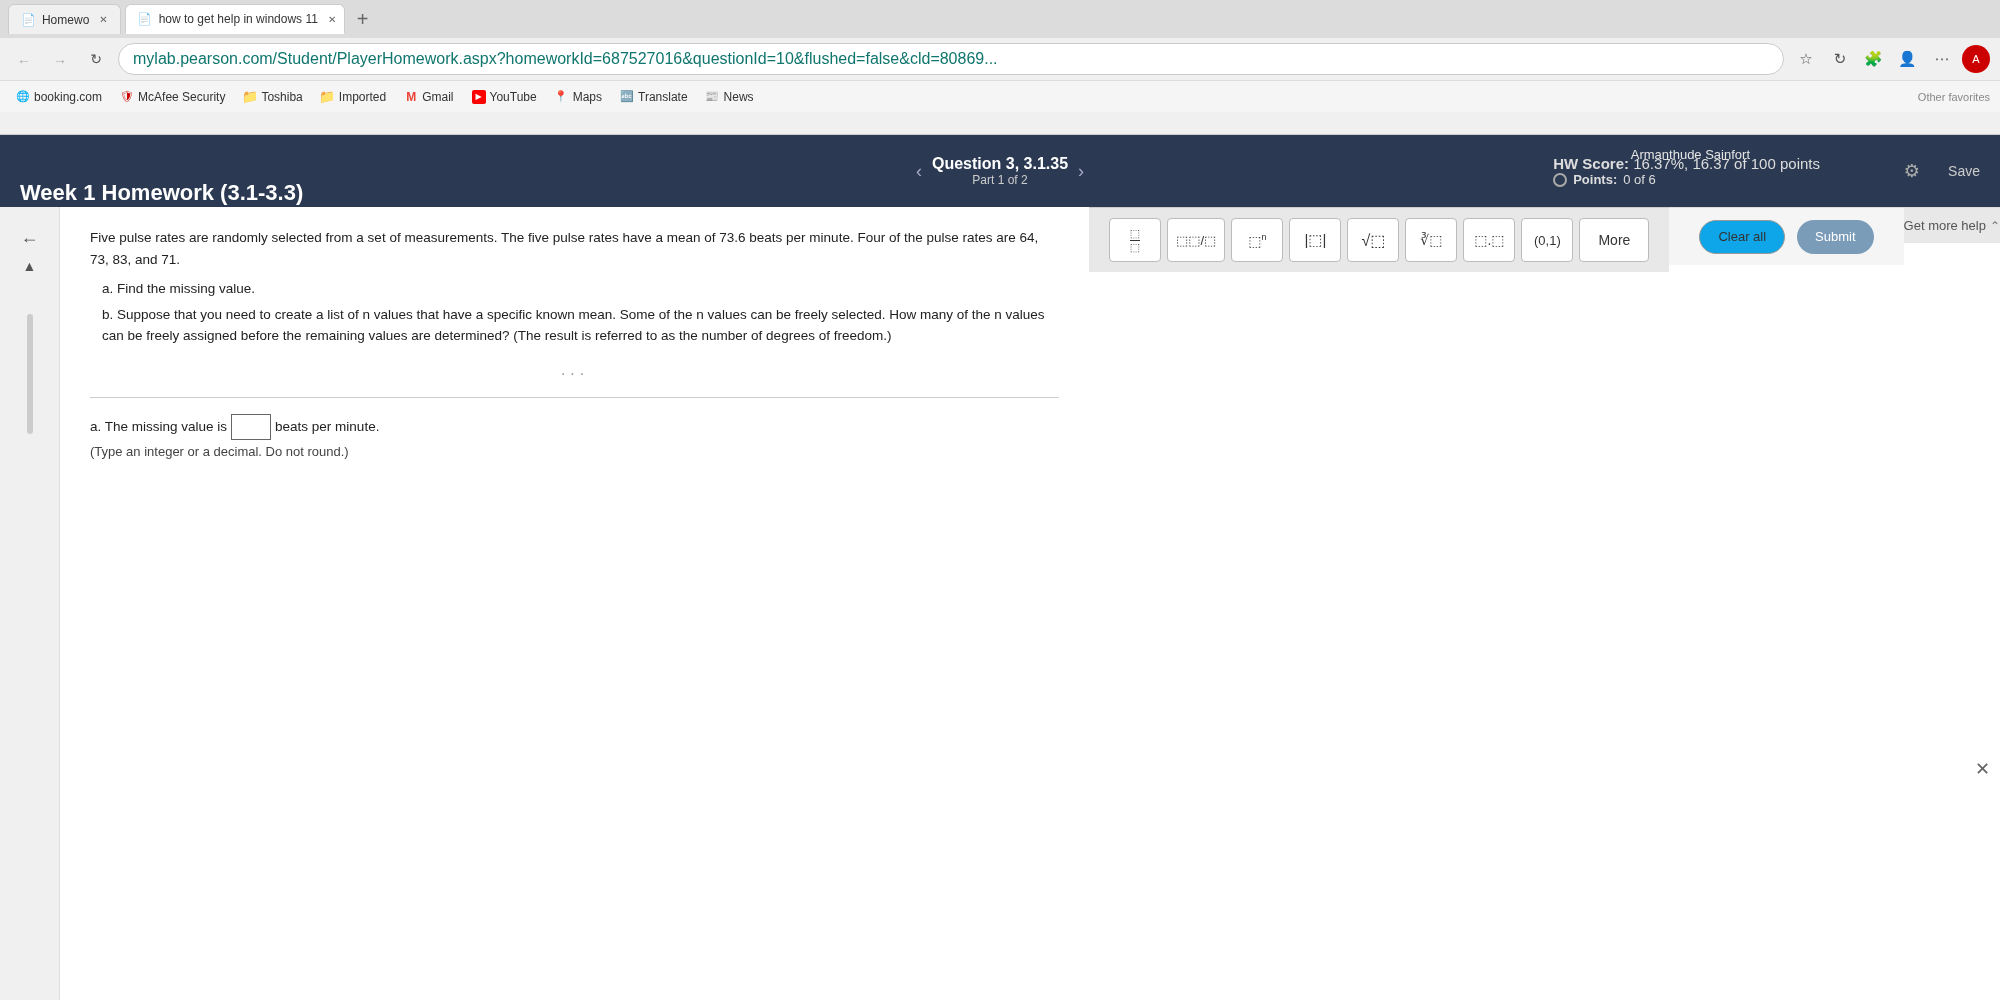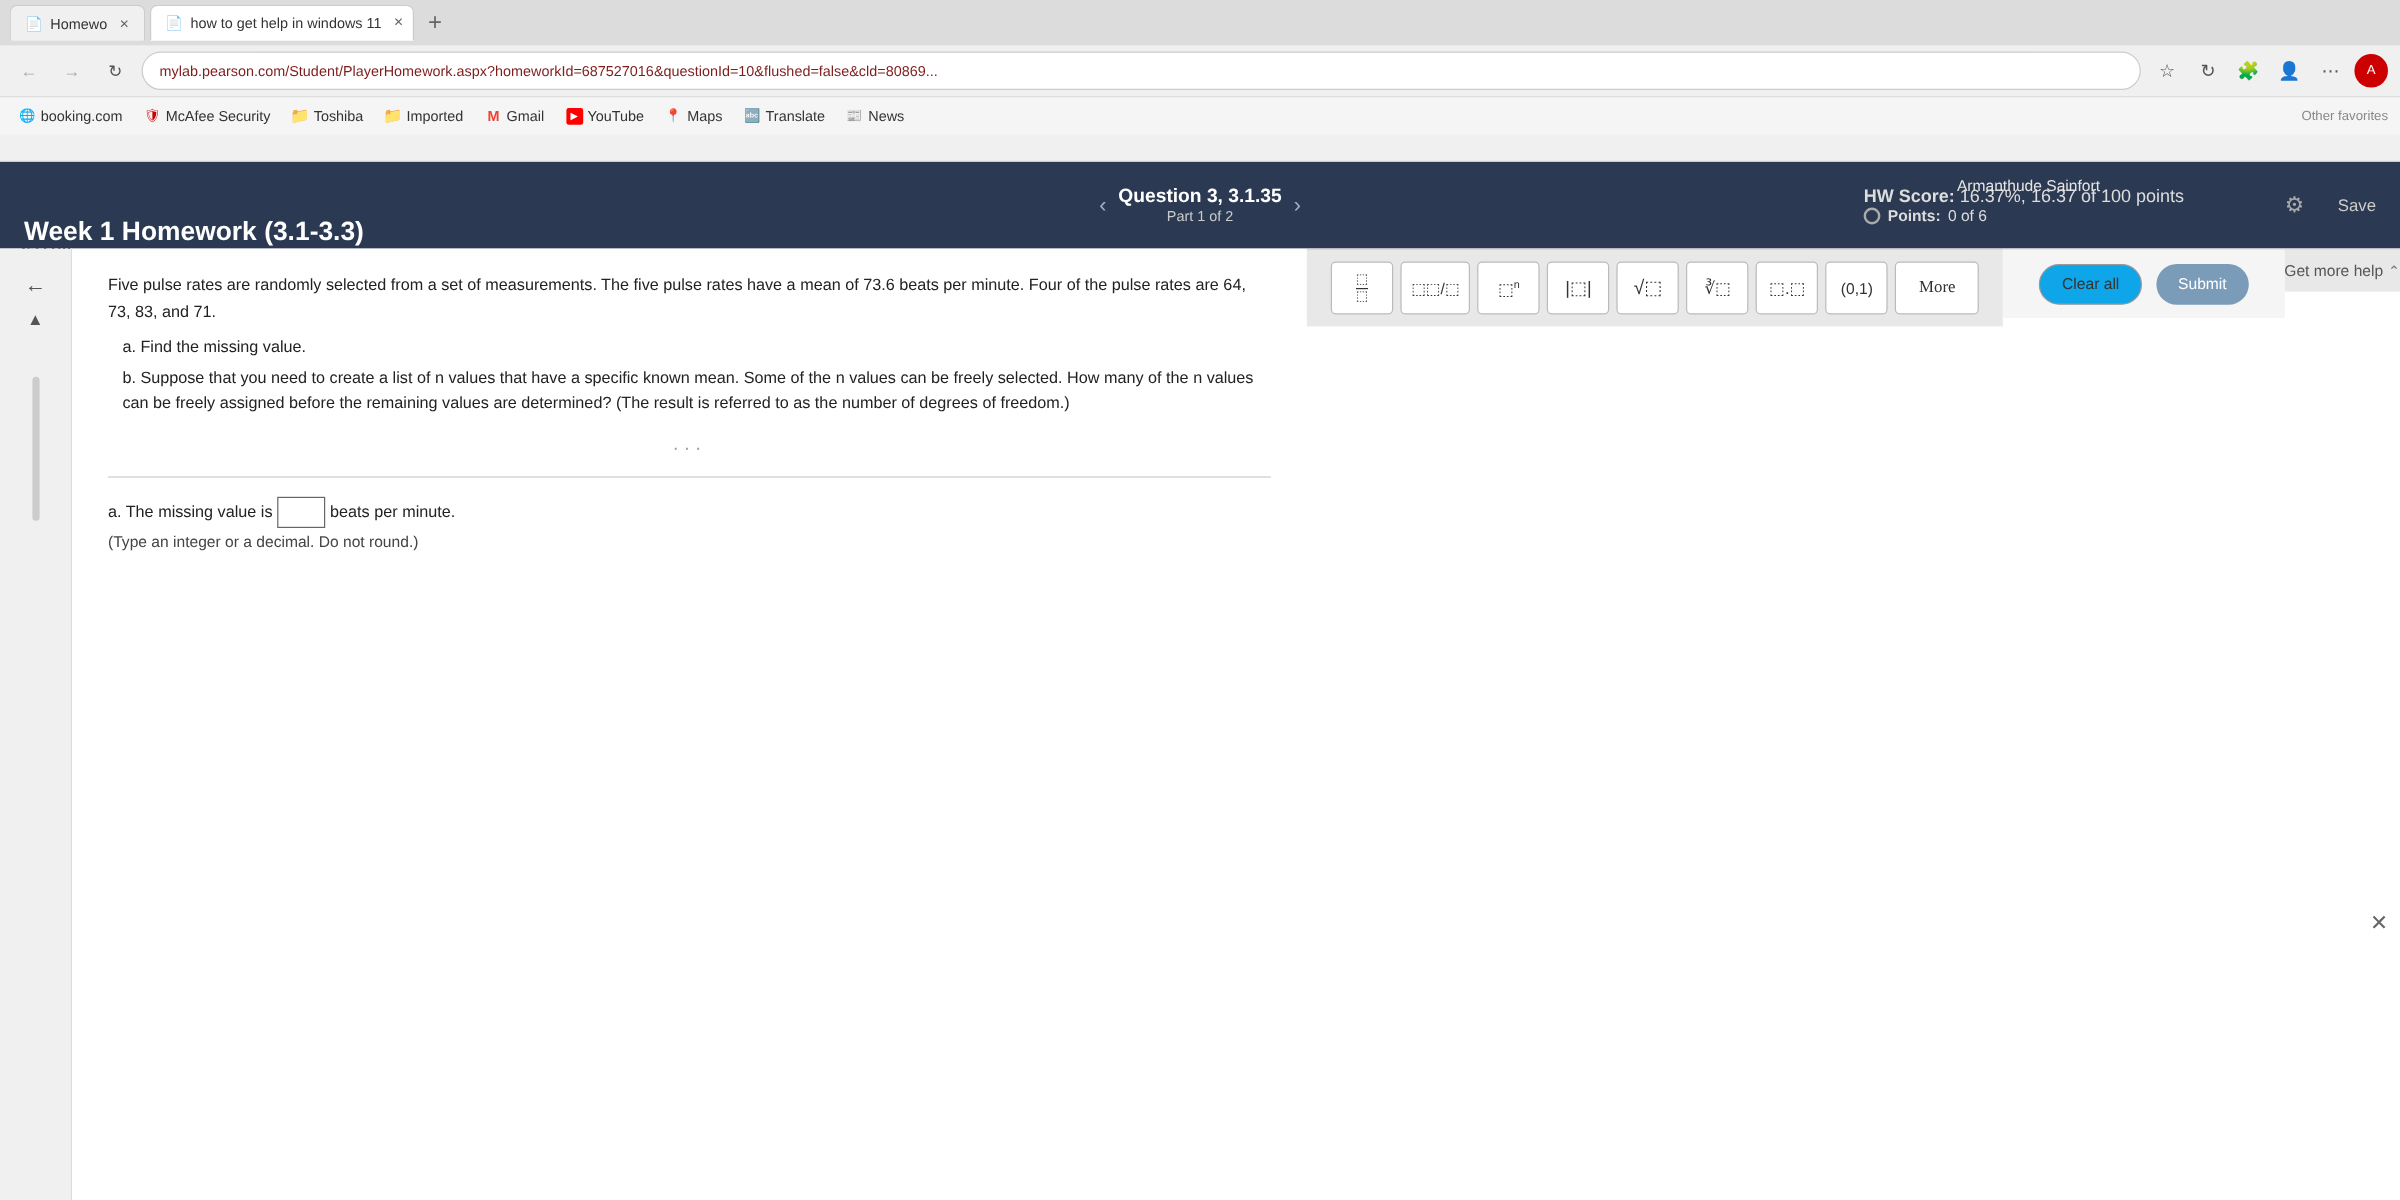--- a/index.html
+++ b/index.html
@@ -398,21 +398,20 @@
     .more-btn {
       min-width: 70px;
       height: 44px;
       background: #fff;
       border: 1px solid #bbb;
       border-radius: 4px;
       cursor: pointer;
       font-size: 14px;
       color: #333;
       padding: 0 12px;
-      font-family: Liberation Serif, serif;
     }
 
     
     .bottom-bar {
       background: #f5f5f5;
       border-top: 1px solid #ddd;
       height: 58px;
       display: flex;
       align-items: center;
       justify-content: flex-end;
@@ -510,21 +509,21 @@
       <span class="tab-close">✕</span>
     </div>
     <div style="margin-left:8px; font-size:20px; color:#666; cursor:pointer;">+</div>
   </div>
 
   <div class="address-bar-row">
     <button class="nav-btn disabled">←</button>
     <button class="nav-btn disabled">→</button>
     <button class="nav-btn">↻</button>
     <div class="address-box">
-      <span style="color:#7f1d1d; font-size:12px;">mylab.pearson.com/Student/PlayerHomework.aspx?homeworkId=687527016&amp;questionId=10&amp;flushed=false&amp;cld=80869...</span>
+      <span style="color:#0f766e; font-size:16px;">mylab.pearson.com/Student/PlayerHomework.aspx?homeworkId=687527016&amp;questionId=10&amp;flushed=false&amp;cld=80869...</span>
     </div>
     <div class="toolbar-icons">
       <button class="toolbar-icon-btn">☆</button>
       <button class="toolbar-icon-btn">↻</button>
       <button class="toolbar-icon-btn">🧩</button>
       <button class="toolbar-icon-btn">👤</button>
       <button class="toolbar-icon-btn">⋯</button>
       <div style="width:28px;height:28px;border-radius:50%;background:#c00;display:flex;align-items:center;justify-content:center;color:white;font-size:11px;cursor:pointer;">A</div>
     </div>
   </div>

